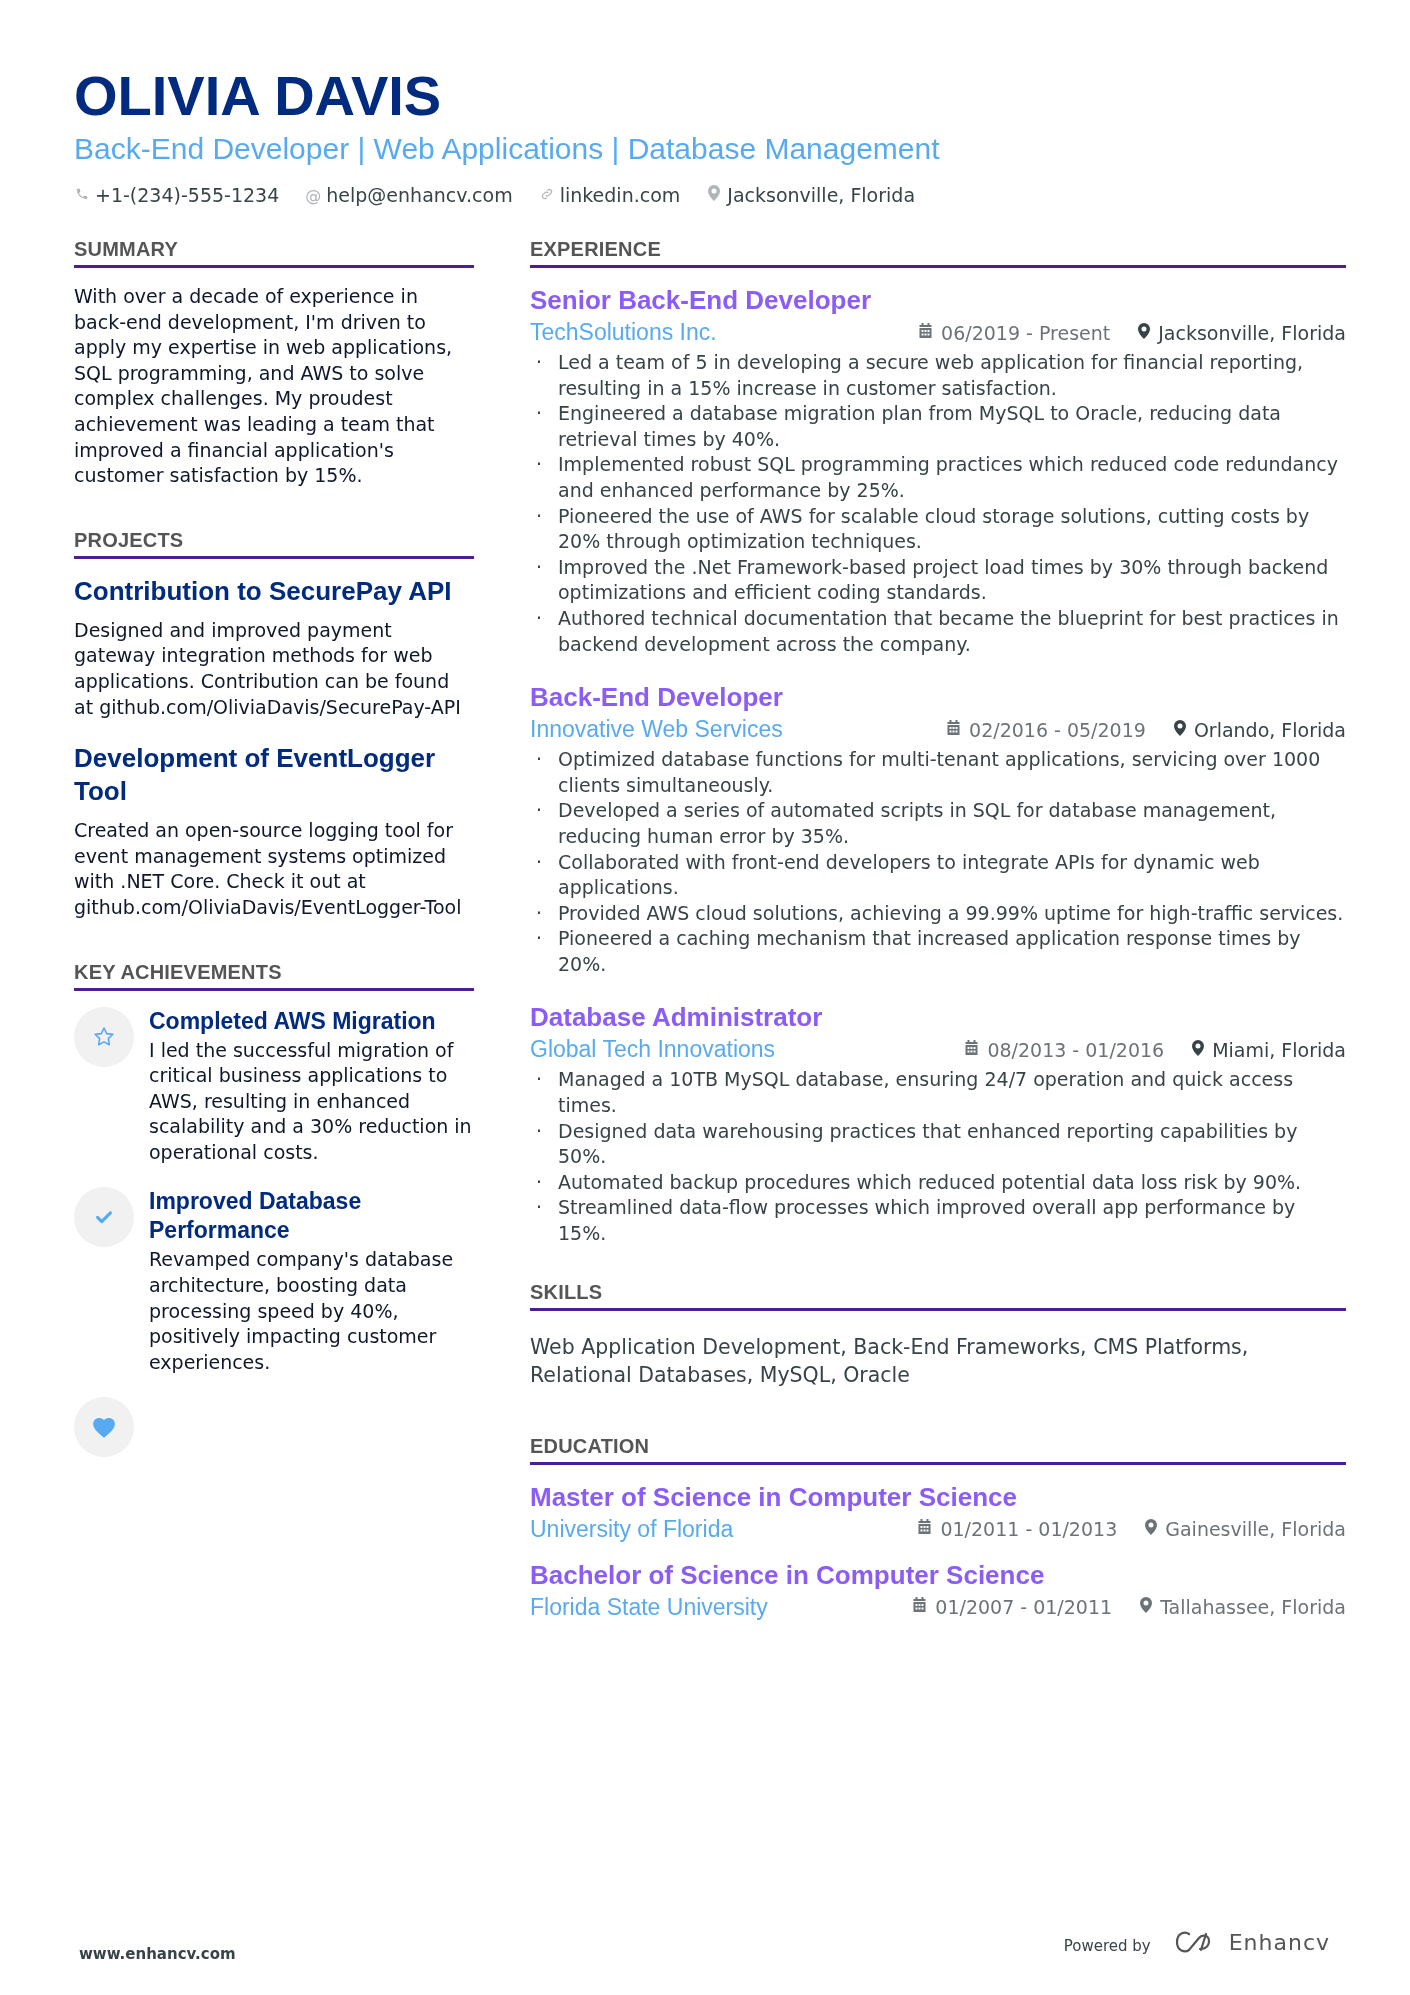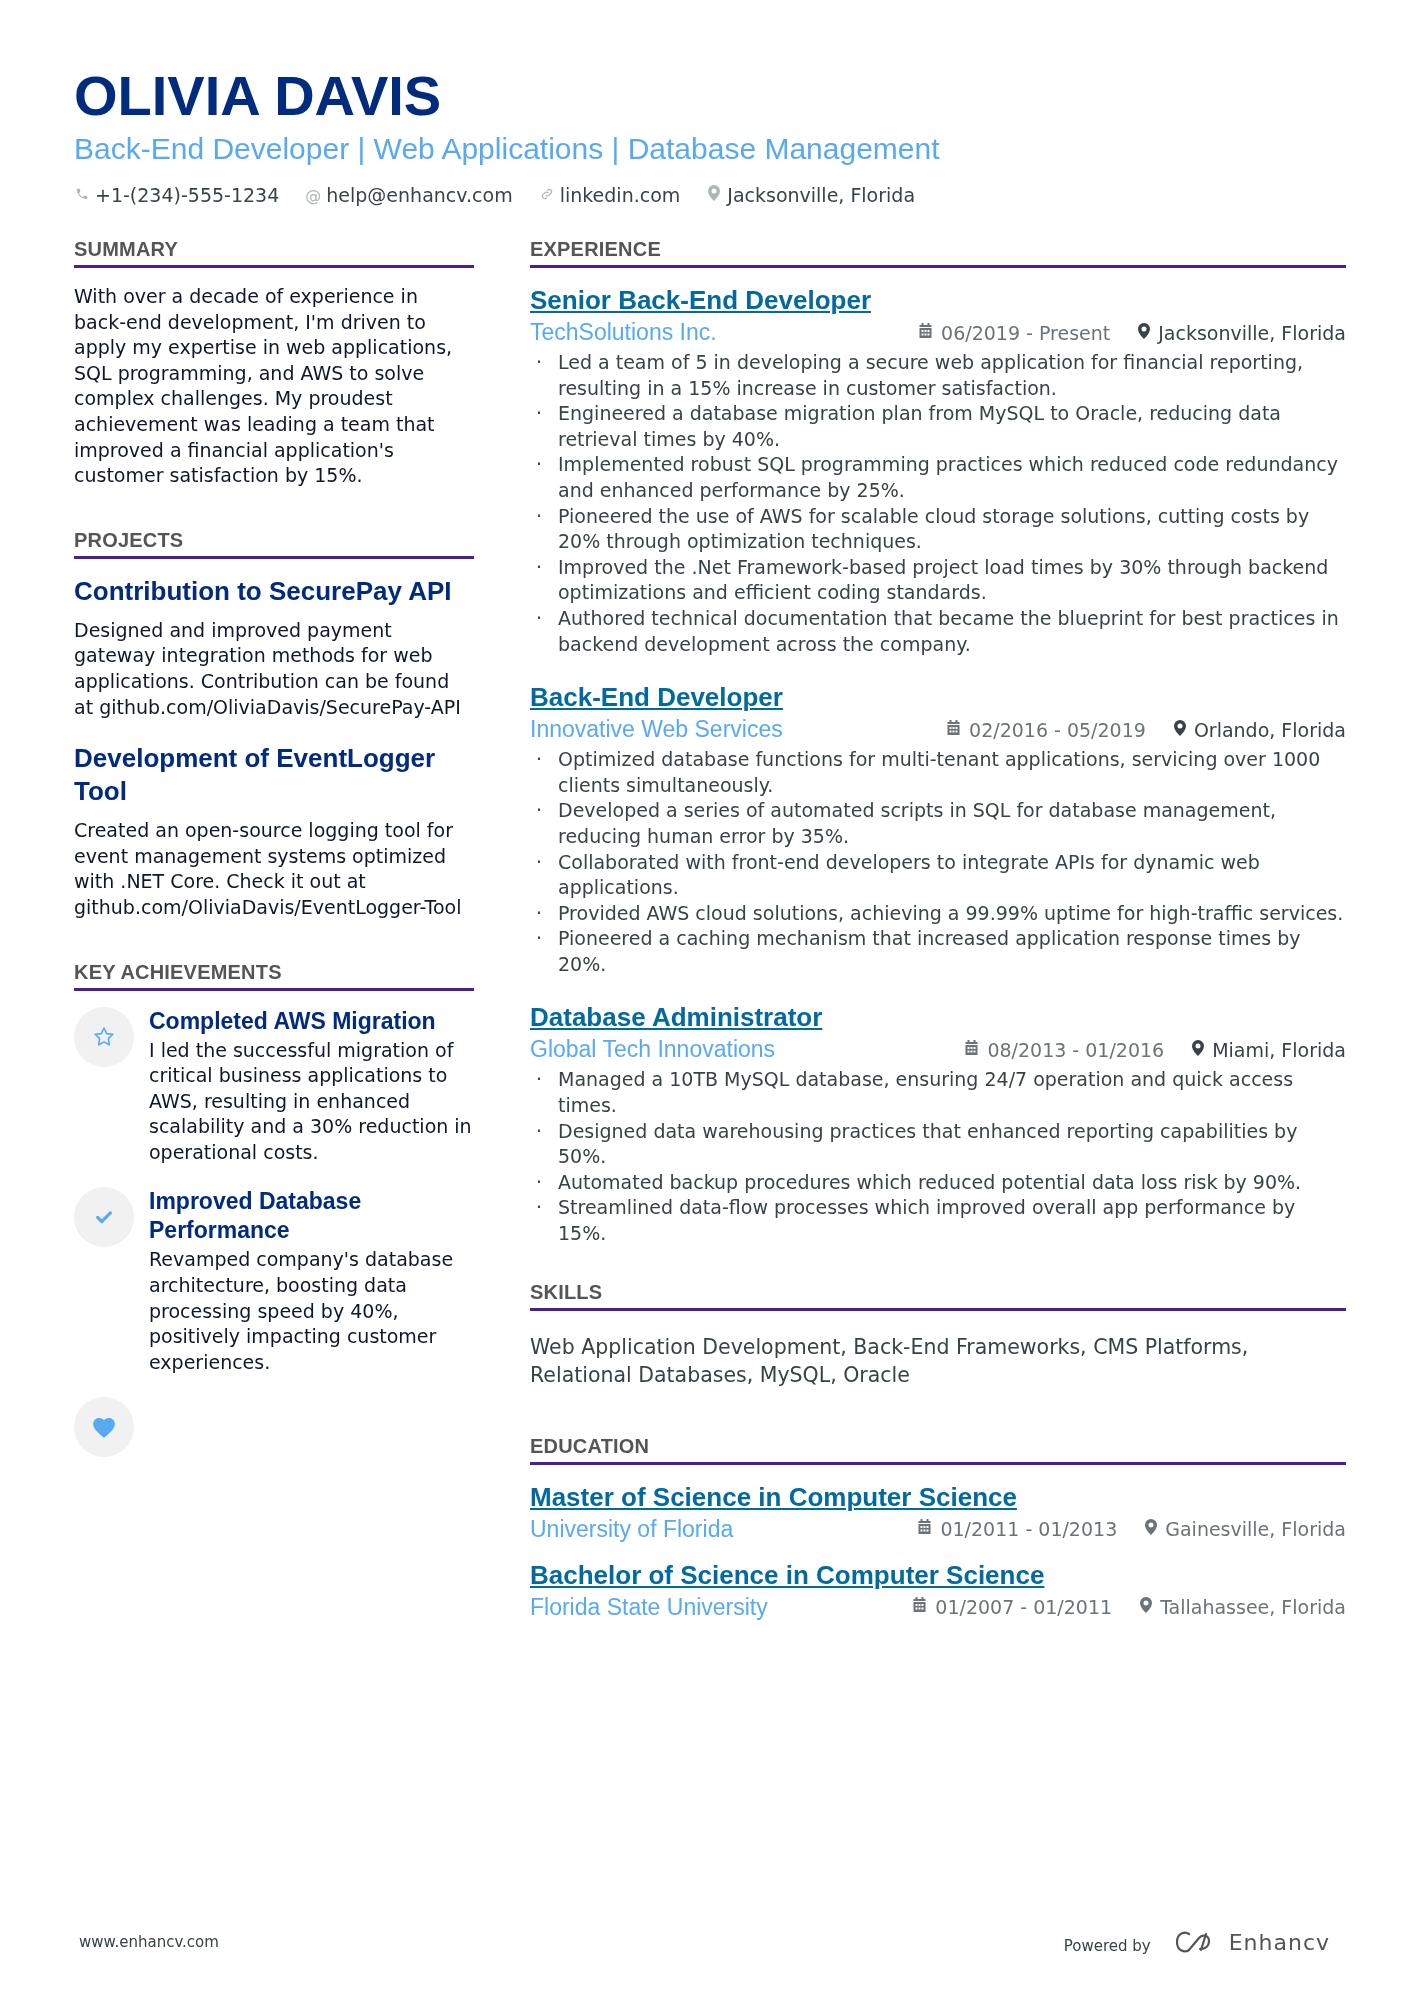--- a/index.html
+++ b/index.html
@@ -17,35 +17,35 @@
   .section { margin-bottom:40px; }
   .body-text { font-size:19px; line-height:25.6px; color:#0f172a; margin:0; }
   .proj-title { font-family:"Liberation Sans", sans-serif; font-size:26px; color:#002b7f; line-height:33px; margin:0 0 10px 0; }
   .project { margin-bottom:22px; }
   .ach { display:flex; margin-bottom:22px; }
   .ach-icon { flex:0 0 60px; height:60px; border-radius:50%; background:#f1f1f2; display:flex; align-items:center; justify-content:center; margin-right:15px; color:#58aaf0; }
   .ach-body { flex:1; }
   .ach-title { font-family:"Liberation Sans", sans-serif; font-size:23px; color:#002b7f; line-height:29px; margin:0 0 2px 0; }
 
   .job { margin-bottom:24px; }
-  .job-title { font-family:"Liberation Sans", sans-serif; font-size:26px; color:#0369a1; line-height:33px; margin:0 0 2px 0;text-decoration:underline; }
+  .job-title { font-family:"Liberation Sans", sans-serif; font-size:26px; color:#8b5cf6; line-height:33px; margin:0 0 2px 0; }
   .job-meta { display:flex; justify-content:space-between; align-items:center; margin-bottom:4px; }
   .company { font-family:"Liberation Sans", sans-serif; font-size:23px; color:#58aaf0; }
   .meta-right { display:flex; gap:28px; font-size:19px; color:#384347; }
   .meta-item { display:flex; align-items:center; gap:8px; }
   .meta-item .mi { color:#6b7378; font-size:17px; }
   .date { color:#6b7378; }
   ul.bullets { list-style:none; margin:0; padding:0; }
   ul.bullets li { position:relative; padding-left:28px; font-size:19px; line-height:25.6px; }
   ul.bullets li::before { content:"·"; position:absolute; left:6px; top:0; color:#384347; }
   .skills-text { font-size:20.5px; line-height:28px; margin:0; }
   .edu { margin-bottom:16px; }
 
   #footer { position:absolute; left:0; top:1925px; width:1410px; height:40px; }
-  .foot-left { position:absolute; left:79px; top:8px; font-size:15px; color:#384347; }
+  .foot-left { position:absolute; left:79px; top:20px; font-size:15px; color:#384347;font-weight:bold; }
   .foot-right { position:absolute; right:80px; top:4px; display:flex; align-items:flex-end; gap:22px; color:#384347; }
   .powered { font-size:15px; }
   .brand { display:flex; align-items:center; gap:10px; font-size:22px; color:#555; letter-spacing:1px; }
 </style>
 </head>
 <body>
 
 <div id="header">
   <h1 class="name">OLIVIA DAVIS</h1>
   <div class="subtitle">Back-End Developer | Web Applications | Database Management</div>

